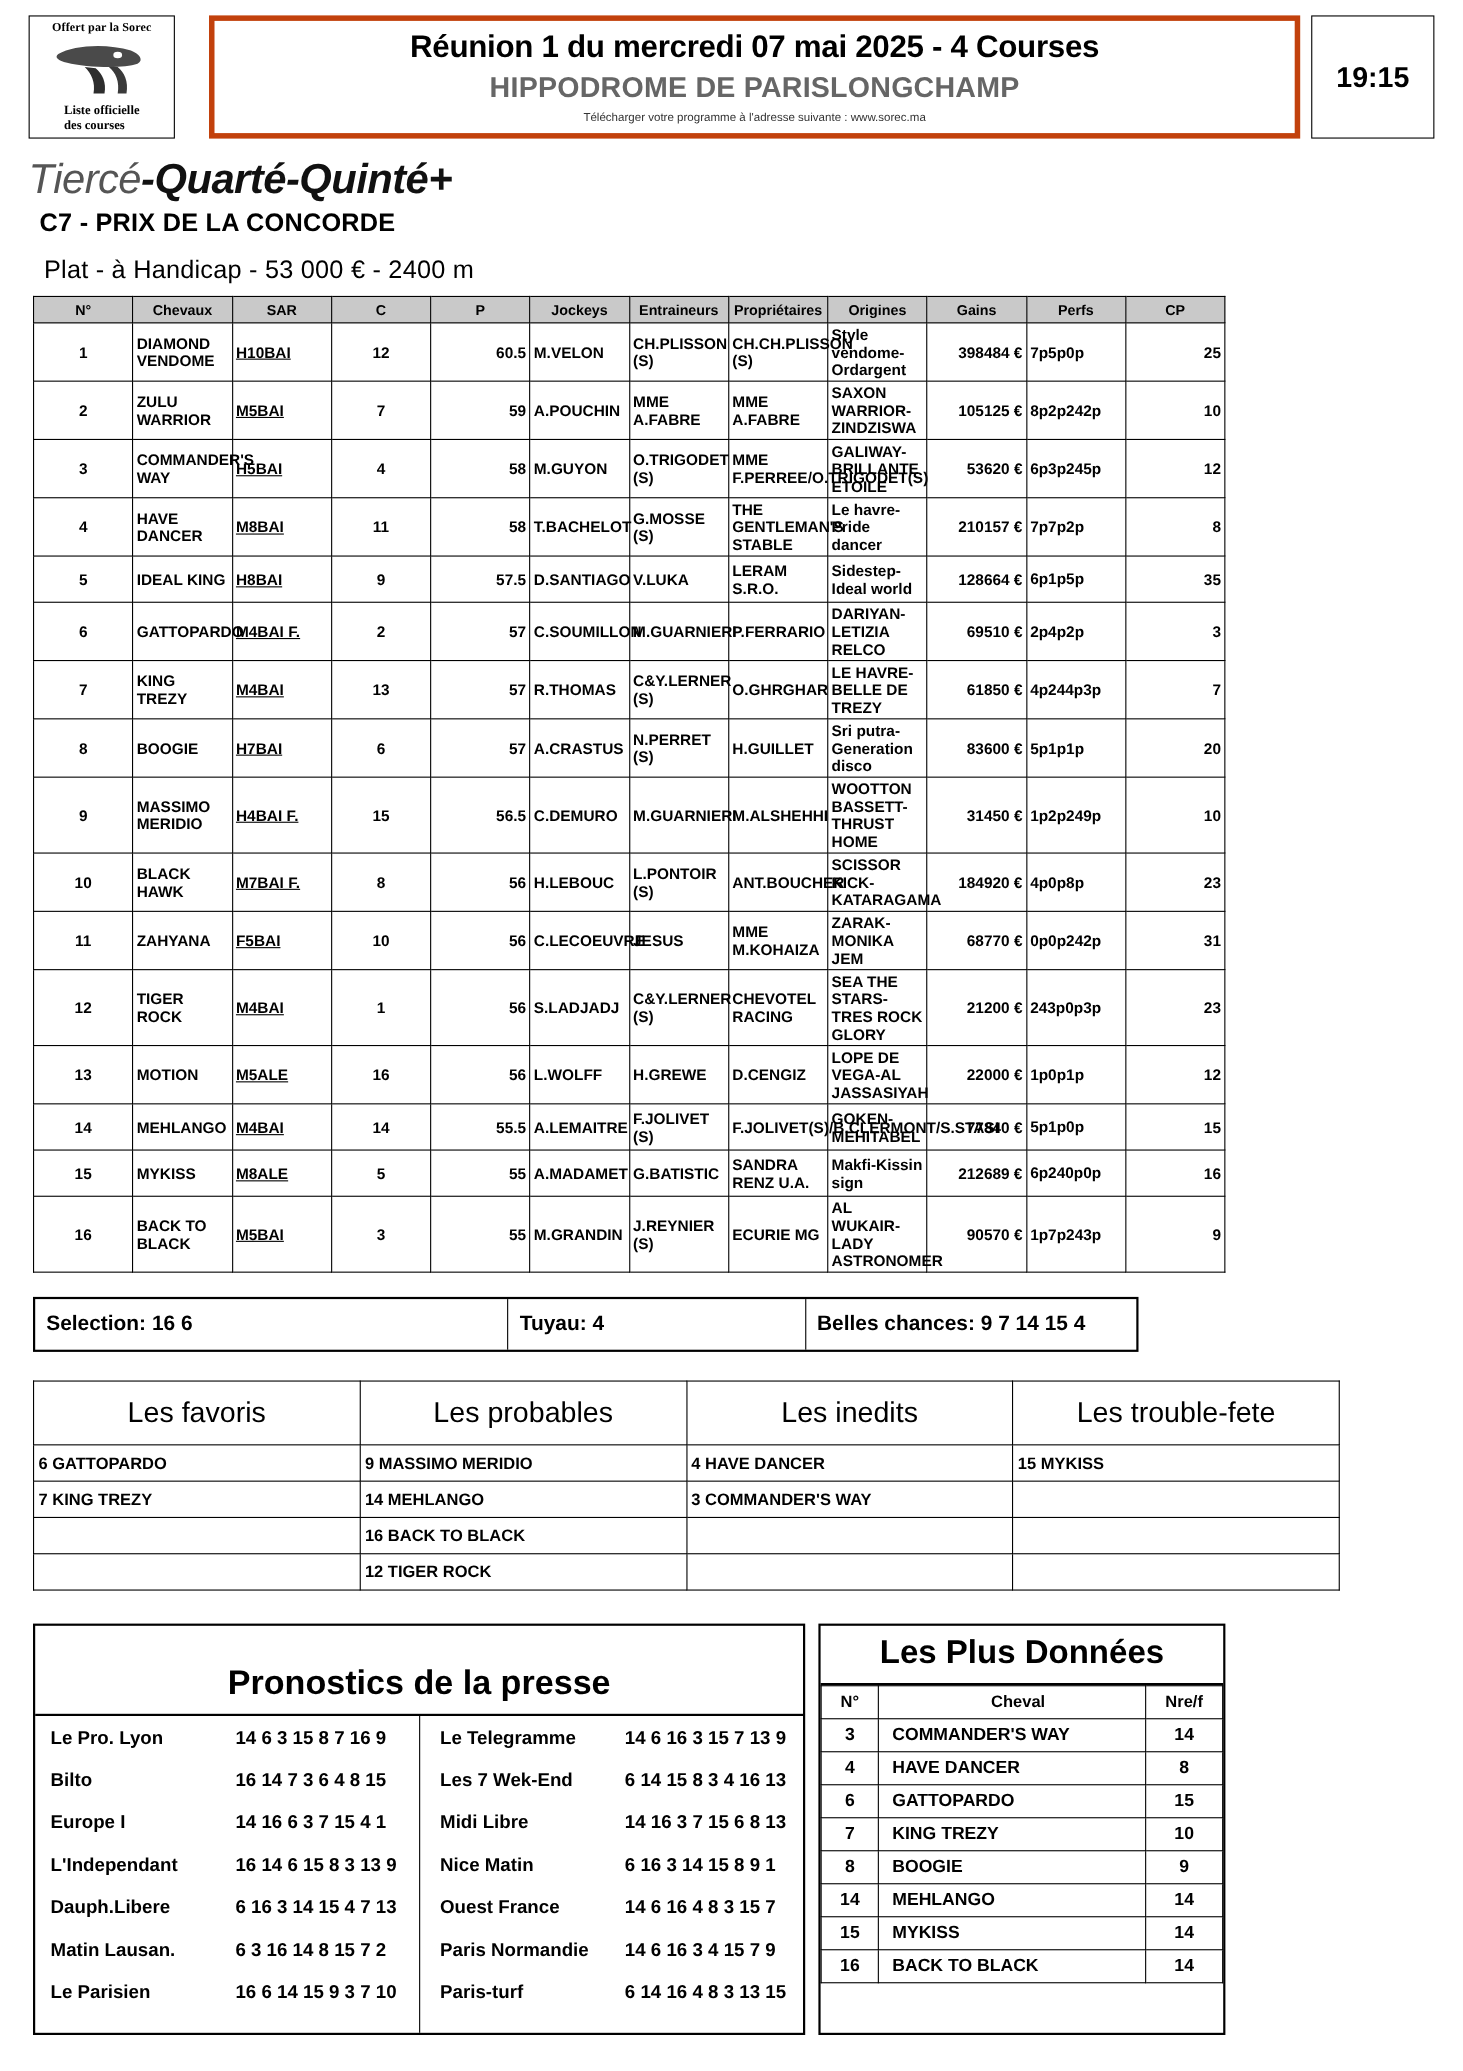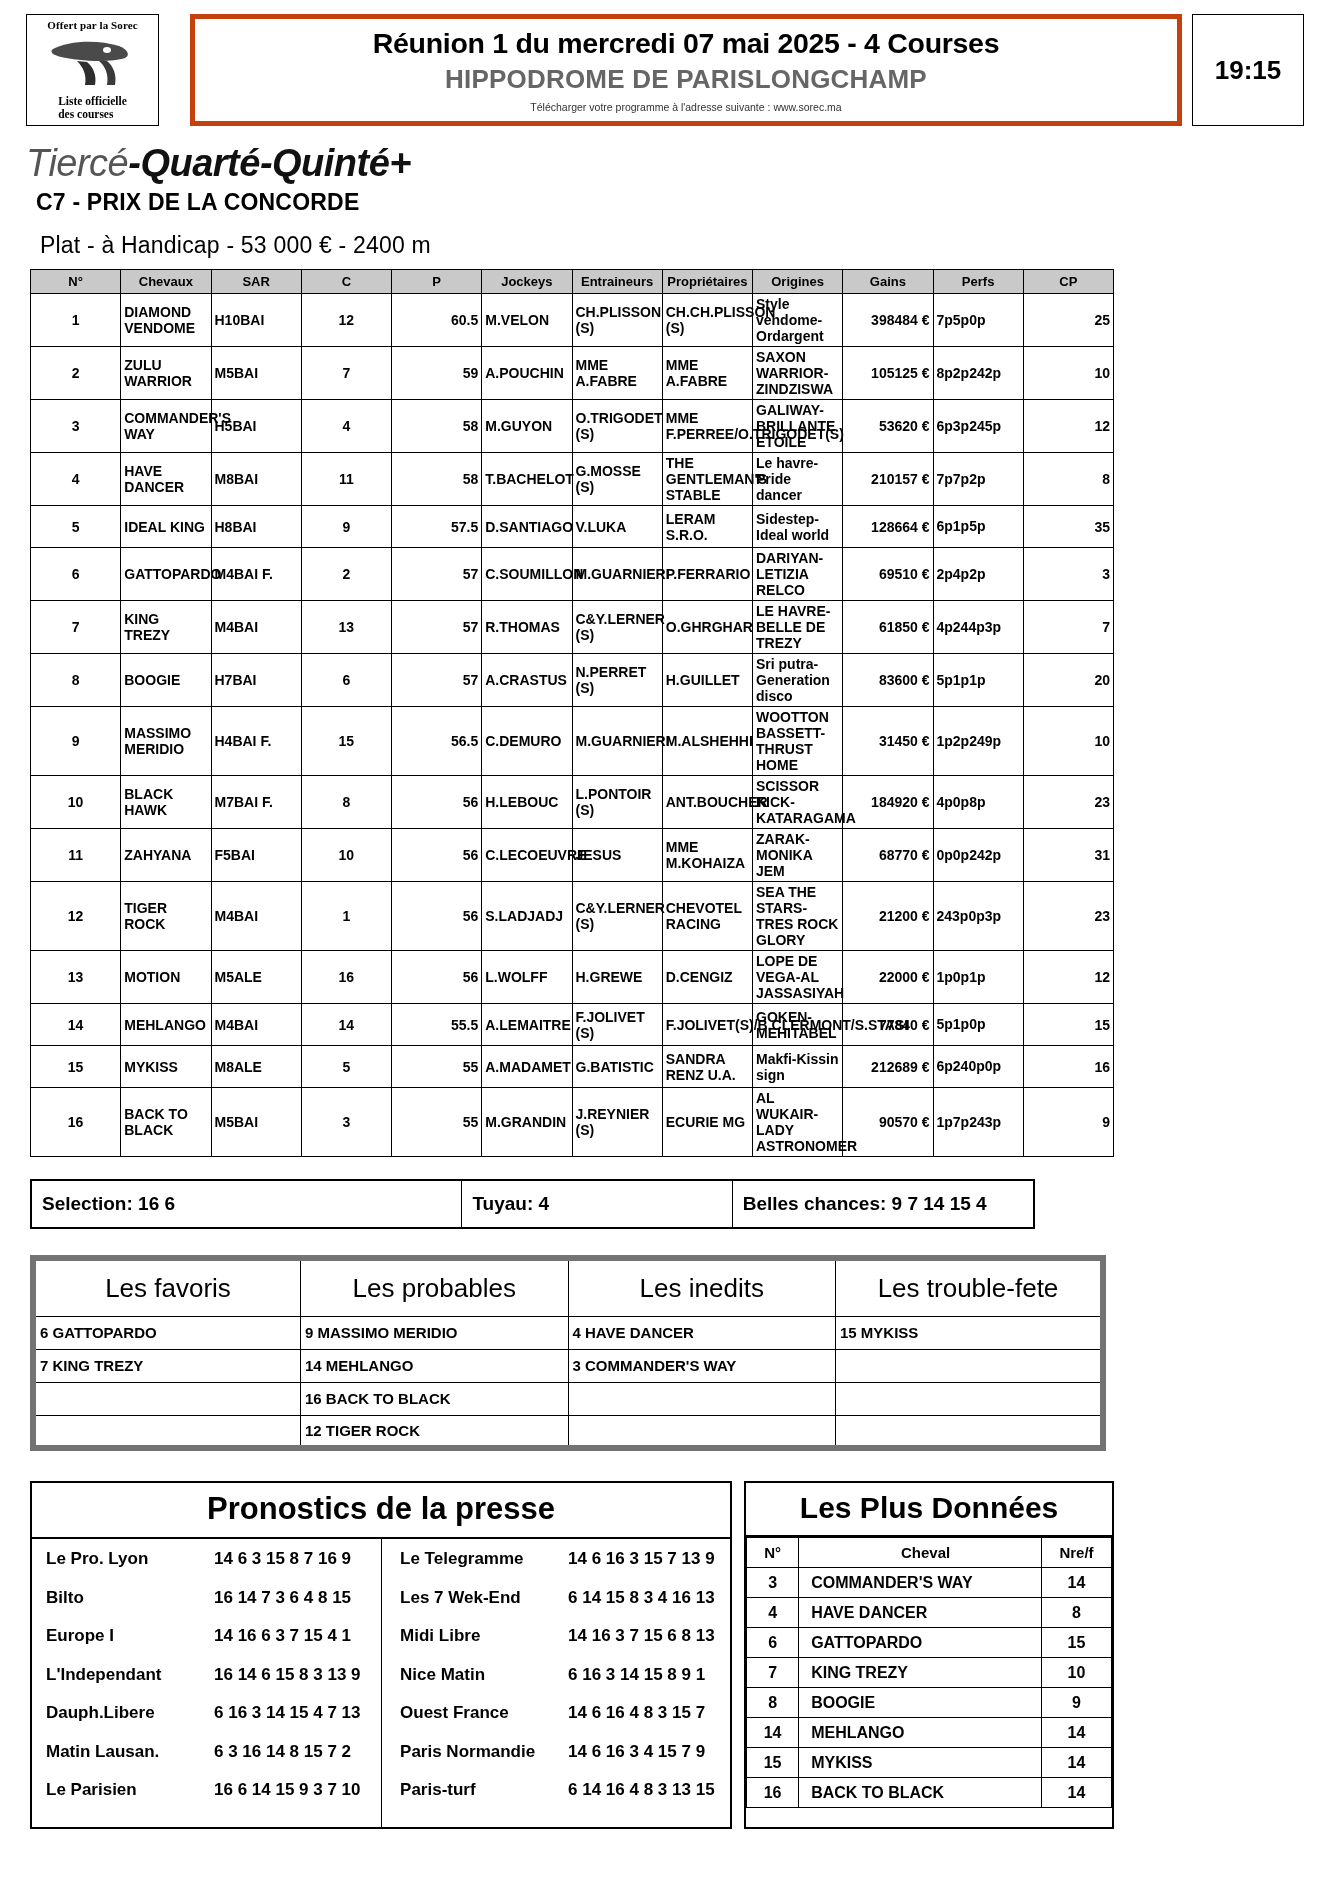--- a/index.html
+++ b/index.html
@@ -50,48 +50,48 @@
   table.runners { border-collapse:collapse; width:1084px; margin-left:4px; table-layout:fixed; }
   table.runners th, table.runners td {
     border:1px solid #000; padding:2px 3px; vertical-align:middle;
   }
   table.runners thead th {
     background:#c9c9c9; font-size:13px; font-weight:bold; text-align:center; height:24px;
   }
   table.runners td { font-size:14px; font-weight:bold; height:42px; }
   td.c-num   { text-align:center; width:30px; font-size:14.5px;}
   td.c-horse { width:140px; padding-left:5px;}
-  td.c-sar   { width:53px; font-size:10px; font-weight:bold; padding-left:3px;}
+  td.c-sar   { width:53px; font-size:10px; font-weight:bold; padding-left:3px;text-decoration:underline;}
   td.c-c     { width:25px; text-align:center; font-size:13px;}
   td.c-p     { width:31px; text-align:right; font-size:11px; vertical-align:top; padding-top:4px;}
   td.c-jock  { width:113px; padding-left:4px;}
   td.c-ent   { width:133px; padding-left:4px;margin-left:36px;}
   td.c-prop  { width:196px; padding-left:4px;}
   td.c-orig  { width:180px; font-size:10px; padding-left:4px; }
   td.c-gain  { width:70px; text-align:right; font-size:12.5px; padding-right:4px;}
   td.c-perf  { width:56px; font-size:12.5px; padding-left:3px; word-break:break-all; line-height:1.05;}
   td.c-cp    { width:34px; text-align:right; font-size:14px; padding-right:5px;}
 
   
   .selbar { display:flex; width:1005px; margin:22px 0 0 4px; border:2px solid #000; }
   .selbar div { border-right:1px solid #000; padding:12px 10px; font-size:19px; font-weight:bold; }
   .selbar div:last-child { border-right:none; }
   .sel-1 { width:43%; }
   .sel-2 { width:27%; }
   .sel-3 { width:30%; }
 
   
-  table.favs { border-collapse:collapse; width:1076px; margin:26px 0 0 4px; table-layout:fixed; border:6px solid #737373;}
+  table.favs { border-collapse:collapse; width:1188px; margin:26px 0 0 4px; table-layout:fixed; border:1px solid #737373;}
   table.favs th { border:1px solid #000; font-size:26px; font-weight:normal; height:58px; text-align:center; }
   table.favs td { border:1px solid #000; font-size:15px; font-weight:bold; height:33px; padding-left:4px; }
 
   
   .bottom { display:flex; margin:30px 0 0 4px; width:1084px; gap:0px; }
   .presse { width:710px; border:2px solid #000; }
-  .presse-h { border-bottom:2px solid #000; text-align:center; font-size:31px; font-weight:bold; padding:8px 0 10px 0; }
+  .presse-h { border-bottom:2px solid #000; text-align:center; font-size:31px; font-weight:bold; padding:8px 0 10px 0;margin-top:26px; }
   .presse-body { display:flex; }
   .presse-col { width:50%; padding:10px 6px 8px 14px; }
   .presse-col.right { border-left:1px solid #000; padding-left:18px;}
   .pline { display:flex; font-size:17px; font-weight:bold; margin-bottom:18.5px; }
   .pname { width:168px; white-space:nowrap; }
   .pnums { white-space:nowrap; }
   .donnees { width:374px; border:2px solid #000; margin-left:12px; }
   .donnees-h { text-align:center; font-size:30px; font-weight:bold; padding:8px 0 10px 0; border-bottom:2px solid #000;}
   table.dtab { border-collapse:collapse; width:100%; table-layout:fixed; }
   table.dtab th { border:1px solid #000; font-size:15px; font-weight:bold; height:30px; text-align:center;}

